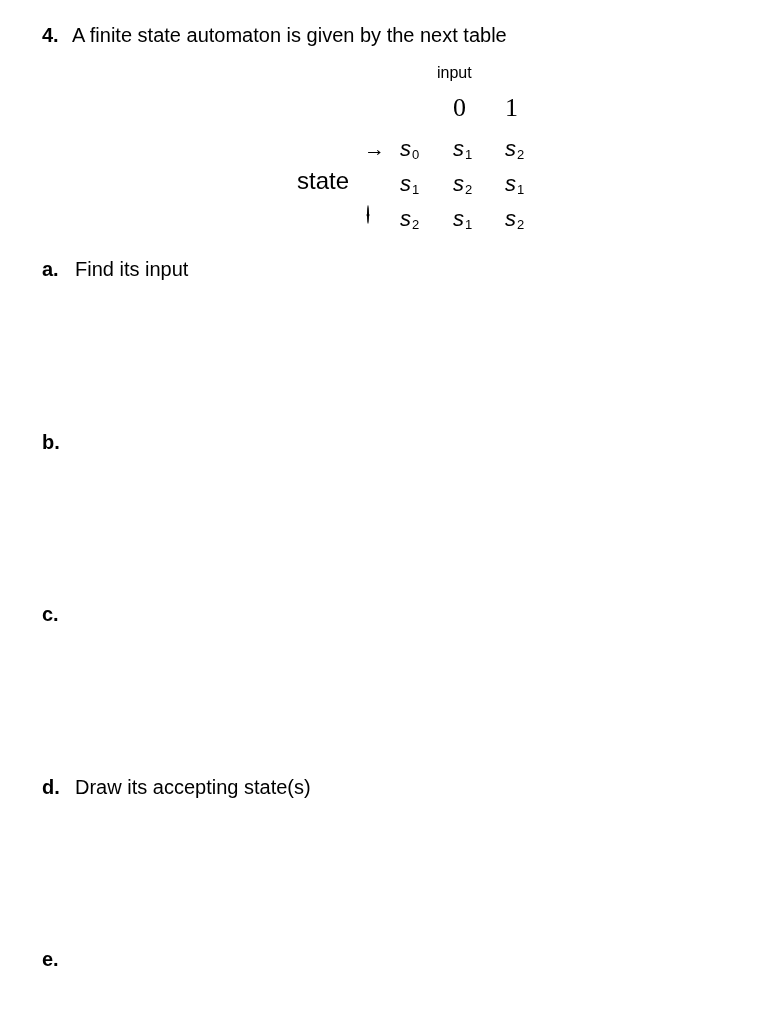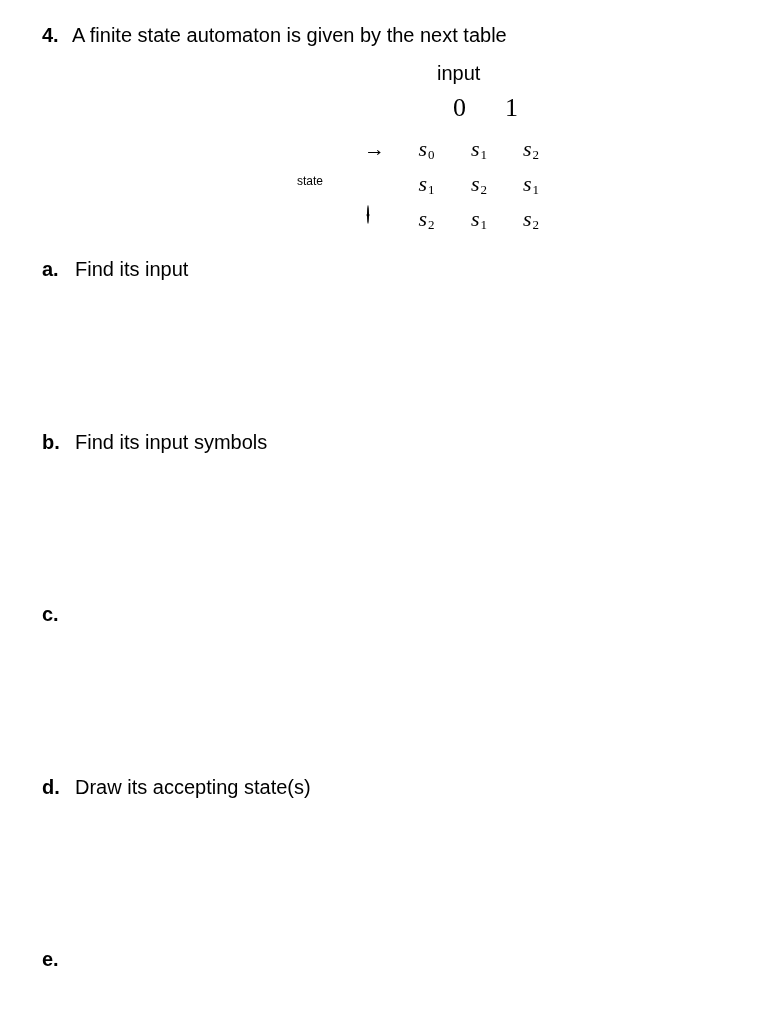--- a/index.html
+++ b/index.html
@@ -32,47 +32,46 @@
   .plabel {
     font-weight: bold;
     width: 33px;
     flex: none;
   }
 
   
   .input-header {
     left: 437px;
     top: 61px;
-    font-size: 20px;
+    font-size: 16px;
     line-height: 24px;
   }
   .state-label {
     left: 297px;
     top: 169px;
-    font-size: 12px;
+    font-size: 24px;
     line-height: 24px;
   }
   .fsa-grid {
     left: 360px;
     top: 94px;
     display: grid;
     grid-template-columns: 40px 53px 52px 52px;
     grid-template-rows: 42px 35px 35px 35px;
   }
   .digit {
     font-family: "Liberation Serif", serif;
     font-size: 26px;
     line-height: 28px;
   }
   .st {
-    font-family: Liberation Serif, serif;
+    font-family: Liberation Sans, sans-serif;
     font-style: italic;
     font-size: 22px;
     line-height: 26px;
-    text-align: center;
   }
   .st .sub {
     font-style: normal;
     font-size: 13px;
     vertical-align: -3px;
     margin-left: 1px;
   }
   .arrow {
     font-size: 21px;
     line-height: 25px;
@@ -137,21 +136,20 @@
   <div class="st"><span>s</span><span class="sub">2</span></div>
 </div>
 
 <div class="abs qline" style="left:42px; top:257px;">
   <span class="plabel">a.</span>
   <span>Find its input</span>
 </div>
 
 <div class="abs qline" style="left:42px; top:430px;">
   <span class="plabel">b.</span>
-  <span>Find its input symbols</span>
 </div>
 
 <div class="abs qline" style="left:42px; top:602px;">
   <span class="plabel">c.</span>
 </div>
 
 <div class="abs qline" style="left:42px; top:775px;">
   <span class="plabel">d.</span>
   <span>Draw its accepting state(s)</span>
 </div>

